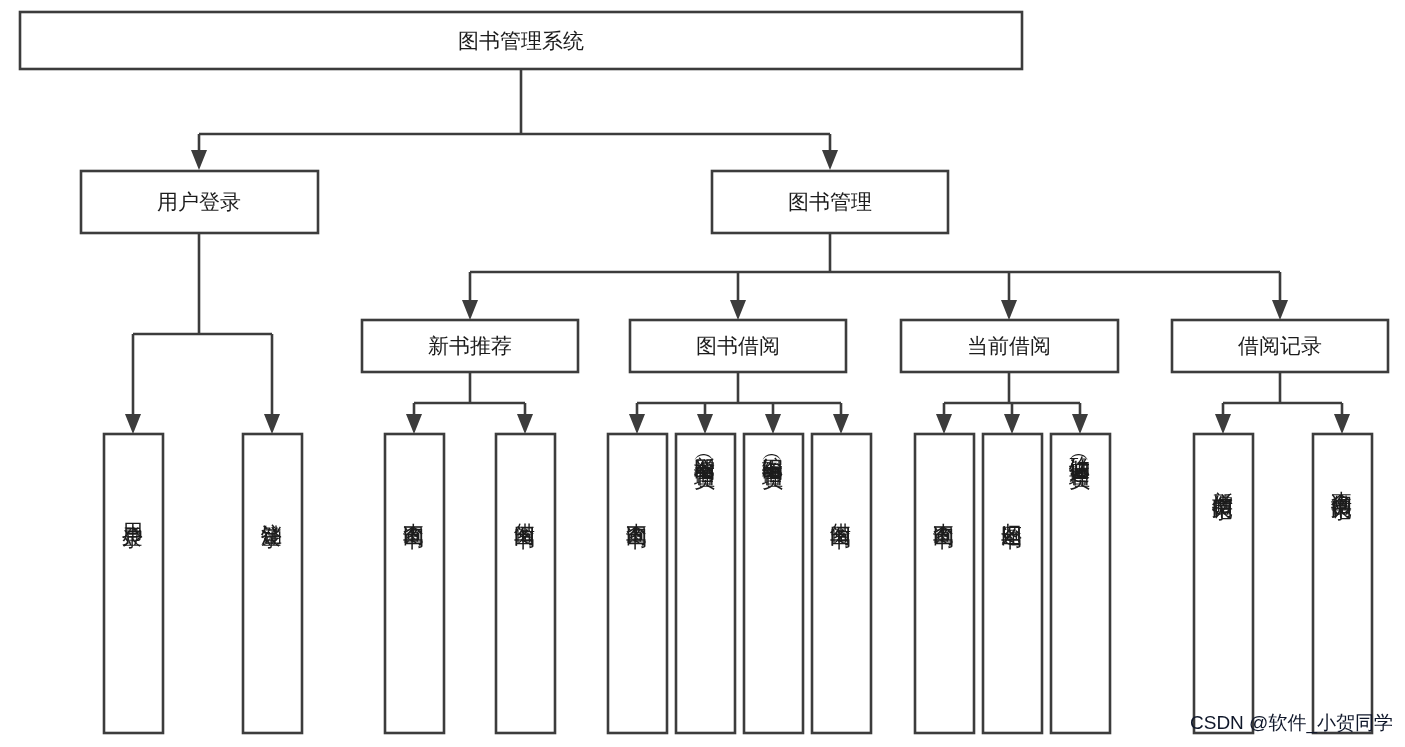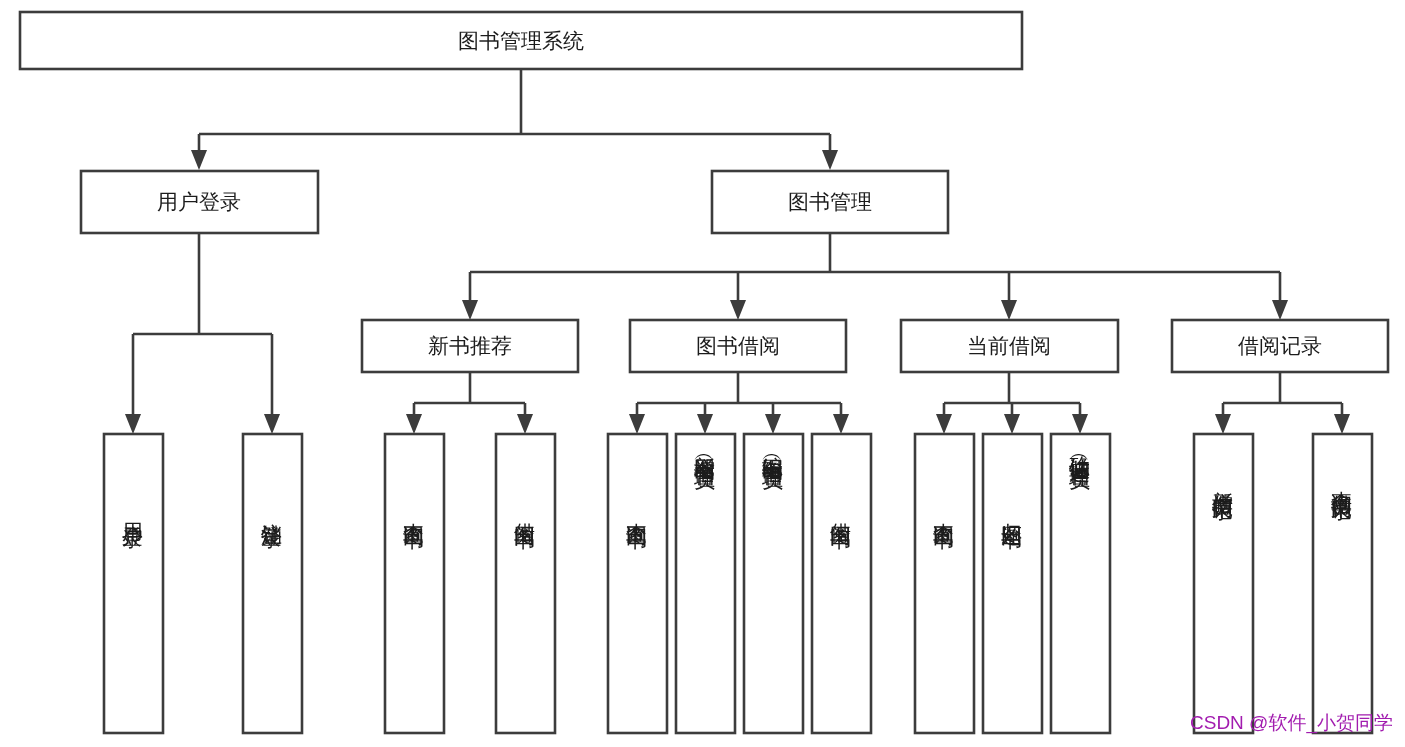--- a/index.html
+++ b/index.html
@@ -55,21 +55,21 @@
     writing-mode: vertical-rl;
     text-orientation: upright;
     letter-spacing: 2px;
     text-anchor: middle;
     white-space: pre;
   }
   .watermark-text {
     position: absolute;
     font-family: "Liberation Sans", "DejaVu Sans", sans-serif;
     font-size: 19px;
-    color: #a21caf;
+    color: #0f172a;
     white-space: nowrap;
     pointer-events: none;
   }
 </style>
 </head>
 <body>
 
 <div id="diagram-root">
 
   <svg id="flow-svg" viewBox="0 0 1405 747">

